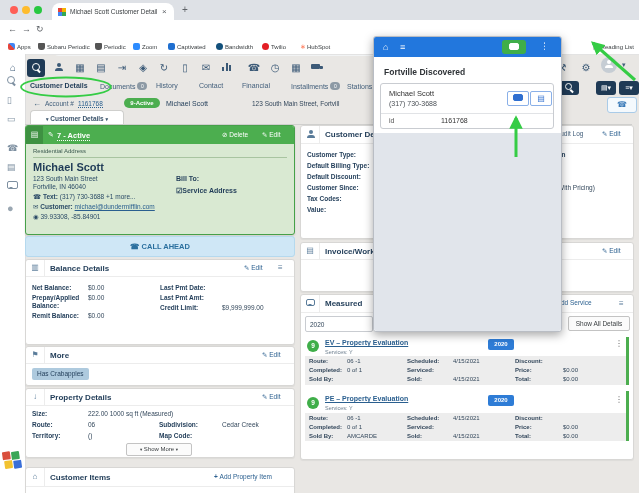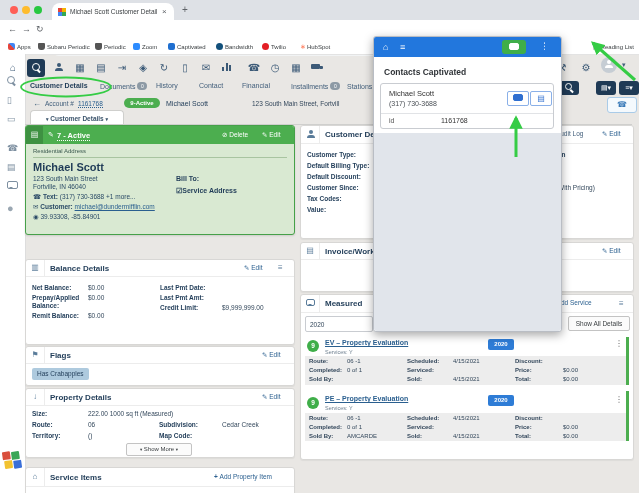--- a/index.html
+++ b/index.html
@@ -203,20 +203,21 @@
     <span class="abs" style="left:7px;top:35px;font-size:11px;font-weight:bold;color:#1f3b57;">Michael Scott</span>
     <span class="abs" style="left:7px;top:49px;font-size:6.5px;color:#2a4a66;">123 South Main Street</span>
     <span class="abs" style="left:7px;top:57px;font-size:6.5px;color:#2a4a66;">Fortville, IN 46040</span>
     <span class="abs" style="left:7px;top:67px;font-size:6.5px;color:#2a4a66;"><span>☎ </span><b>Text:</b> <span>(317) 730-3688 +1 more...</span></span>
     <span class="abs" style="left:7px;top:77px;font-size:6.5px;color:#2a4a66;"><span>✉ </span><b>Customer:</b> <span class="lnk">michael@dundermifflin.com</span></span>
     <span class="abs" style="left:7px;top:87px;font-size:6.5px;color:#2a4a66;"><span>◉ </span><span>39.93308, -85.84901</span></span>
     <span class="abs" style="left:150px;top:49px;font-size:7px;font-weight:bold;color:#1f3b57;">Bill To:</span>
     <span class="abs" style="left:150px;top:61px;font-size:7px;font-weight:bold;color:#1f3b57;"><span>☑</span><span>Service Address</span></span>
   </div>
 
+  <div class="callahead"><span>☎ </span><span>CALL AHEAD</span></div>
 
   <div class="card" style="left:25px;top:259px;width:268px;height:84px;">
     <div class="chead">
         <span class="icell">▥</span>
         <span class="ctitle">Balance Details</span>
       <span class="edit" style="left:218px;top:4px;"><span>✎ </span><span>Edit</span></span>
       <span class="abs" style="left:252px;top:3px;color:#5a7c9a;font-size:8px;">≡</span>
     </div>
     <span class="lbl" style="left:6px;top:24px;">Net Balance:</span>
     <span class="val" style="left:62px;top:24px;">$0.00</span>
@@ -226,21 +227,21 @@
     <span class="val" style="left:62px;top:52px;">$0.00</span>
     <span class="lbl" style="left:134px;top:24px;">Last Pmt Date:</span>
     <span class="lbl" style="left:134px;top:34px;">Last Pmt Amt:</span>
     <span class="lbl" style="left:134px;top:44px;">Credit Limit:</span>
     <span class="val" style="left:196px;top:44px;">$9,999,999.00</span>
   </div>
 
   <div class="card" style="left:25px;top:346px;width:268px;height:38px;">
     <div class="chead">
         <span class="icell">⚑</span>
-        <span class="ctitle">Flags</span>
+        <span class="ctitle">More</span>
       <span class="edit" style="left:236px;top:4px;"><span>✎ </span><span>Edit</span></span>
     </div>
     <span class="chip" style="left:6px;top:21px;">Has Crabapples</span>
   </div>
 
   <div class="card" style="left:25px;top:388px;width:268px;height:68px;">
     <div class="chead">
         <span class="icell">↓</span>
         <span class="ctitle">Property Details</span>
       <span class="edit" style="left:236px;top:4px;"><span>✎ </span><span>Edit</span></span>
@@ -253,21 +254,21 @@
     <span class="val" style="left:196px;top:32px;">Cedar Creek</span>
     <span class="lbl" style="left:6px;top:43px;">Territory:</span>
     <span class="val" style="left:62px;top:43px;">()</span>
     <span class="lbl" style="left:133px;top:43px;">Map Code:</span>
     <div class="smallbtn" style="left:100px;top:54px;width:64px;height:11px;line-height:11px;"><span style="font-size:4.5px;">▾</span> <span>Show More</span> <span style="font-size:4.5px;">▾</span></div>
   </div>
 
   <div class="card" style="left:25px;top:467px;width:268px;height:30px;">
     <div class="chead" style="height:18px;">
         <span class="icell" style="height:18px;line-height:18px;">⌂</span>
-        <span class="ctitle" style="top:5px;">Service Items</span>
+        <span class="ctitle" style="top:5px;">Customer Items</span>
       <span class="edit" style="left:188px;top:5px;"><b>+ </b><span>Add Property Item</span></span>
     </div>
   </div>
 
   <div class="card" style="left:300px;top:125px;width:332px;height:112px;">
     <div class="chead" style="height:17px;">
         <span class="icell" style="height:17px;line-height:17px;"><span class="usr" style="width:7px;height:7px;"></span></span>
         <span class="ctitle" style="top:4px;">Customer Details</span>
       <span class="abs" style="left:248px;top:4px;font-size:6.5px;color:#44607c;"><span>↺ </span><span>Audit Log</span></span>
       <span class="edit" style="left:301px;top:4px;"><span>✎ </span><span>Edit</span></span>
@@ -361,21 +362,21 @@
     </div>
   </div>
 
   <div class="popup">
     <div class="phead">
       <span class="abs" style="left:9px;top:5px;font-size:9px;">⌂</span>
       <span class="abs" style="left:26px;top:5px;font-size:9px;">≡</span>
       <span class="abs" style="left:128px;top:3px;width:24px;height:14px;background:#3fae49;border-radius:3px;text-align:center;line-height:16px;"><span class="bub fill" style="color:#fff;width:8px;height:5px;"></span></span>
       <span class="abs" style="left:166px;top:4px;font-size:9px;">⋮</span>
     </div>
-    <span class="abs" style="left:10px;top:30px;font-size:8.5px;font-weight:bold;color:#2f3337;">Contacts Captivated</span>
+    <span class="abs" style="left:10px;top:30px;font-size:8.5px;font-weight:bold;color:#2f3337;">Fortville Discovered</span>
     <div class="pgray"></div>
     <div class="ccard">
       <span class="abs" style="left:8px;top:5px;font-size:7.5px;color:#333;">Michael Scott</span>
       <span class="abs" style="left:8px;top:16px;font-size:7px;color:#4a4f55;">(317) 730-3688</span>
       <span class="obtn" style="left:126px;top:7px;"><span class="bub fill" style="color:#2f6fd0;width:8px;height:5px;margin-top:2px;"></span></span>
       <span class="obtn" style="left:149px;top:7px;"><span style="color:#2f6fd0;font-size:8px;line-height:13px;">▤</span></span>
       <div class="abs" style="left:0;top:29px;width:172px;border-top:1px solid #e1e3e6;"></div>
       <span class="abs" style="left:8px;top:33px;font-size:7px;color:#555;">id</span>
       <span class="abs" style="left:60px;top:33px;font-size:7px;color:#333;">1161768</span>
     </div>

